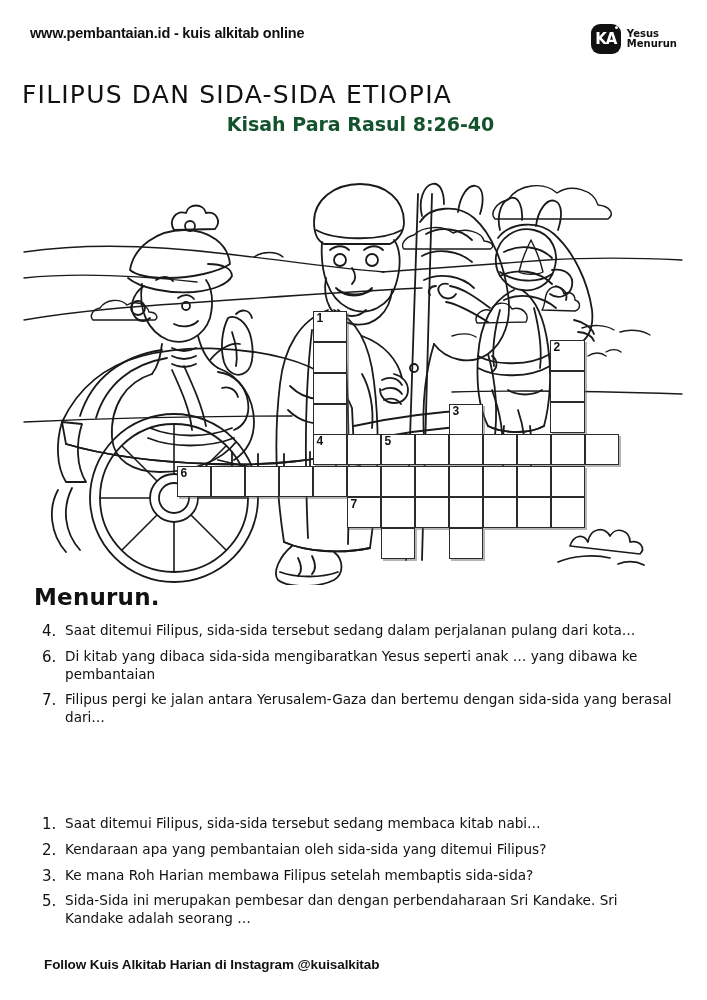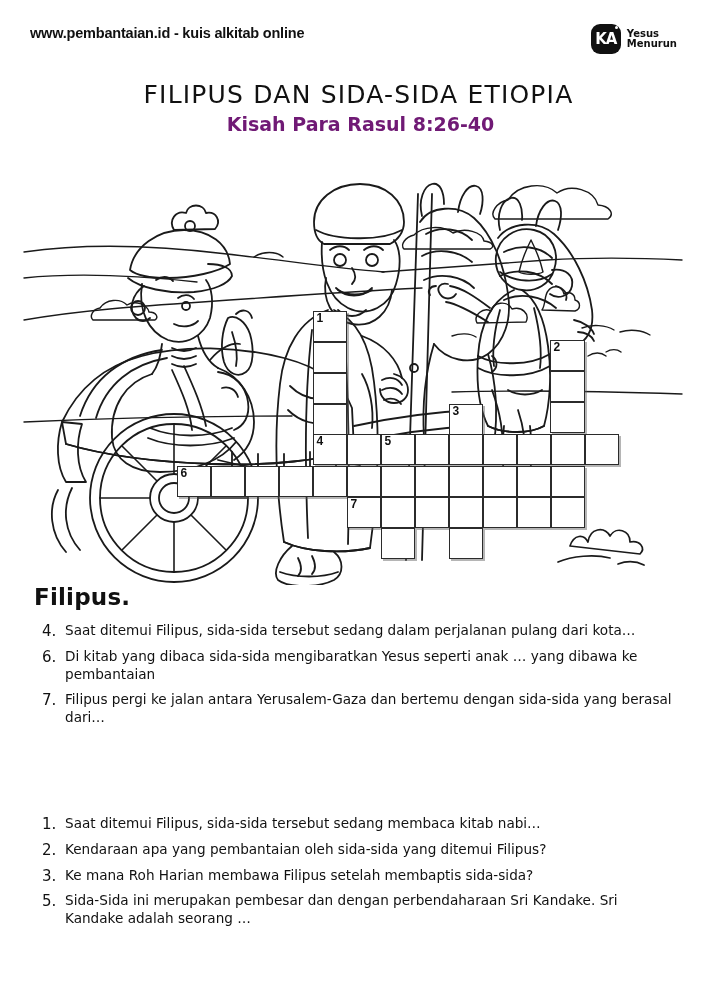--- a/index.html
+++ b/index.html
@@ -31,29 +31,29 @@
     content:"";position:absolute;top:2px;right:3px;width:3px;height:3px;
     background:#fff;border-radius:50%;
   }
   .logo-text{
     font-family:"DejaVu Sans", sans-serif;font-size:10px;line-height:1.05;
     font-weight:bold;color:#111;
   }
   .logo-text span{display:block;}
 
   .title-main{
-    position:absolute;left:0;right:0;top:80px;text-align:center;
+    position:absolute;left:0;right:0;top:80px;
     font-family:"DejaVu Sans", sans-serif;
     font-size:25px;font-weight:400;letter-spacing:1.2px;color:#111;
-    padding-left:10px;
+    padding-left:22px;
   }
   .title-sub{
     position:absolute;left:0;right:0;top:113px;text-align:center;
     font-family:"DejaVu Sans", sans-serif;
-    font-size:19px;font-weight:bold;letter-spacing:0px;color:#701a75;
+    font-size:19px;font-weight:bold;letter-spacing:0px;color:#14532d;
     padding-left:14px;
   }
 
   
   .illus{position:absolute;left:22px;top:160px;width:662px;height:425px;}
   .illus svg{display:block;width:100%;height:100%;}
 
   
   .grid-layer{position:absolute;left:0;top:0;width:707px;height:1000px;pointer-events:none;}
   .cell{
@@ -385,21 +385,21 @@
       <div class="cell" style="left: 381px; top: 497px; width: 34px; height: 31px; pointer-events: auto;"></div>
       <div class="cell" style="left: 415px; top: 497px; width: 34px; height: 31px; pointer-events: auto;"></div>
       <div class="cell" style="left: 449px; top: 497px; width: 34px; height: 31px; pointer-events: auto;"></div>
       <div class="cell" style="left: 483px; top: 497px; width: 34px; height: 31px; pointer-events: auto;"></div>
       <div class="cell" style="left: 517px; top: 497px; width: 34px; height: 31px; pointer-events: auto;"></div>
       <div class="cell" style="left: 551px; top: 497px; width: 34px; height: 31px; pointer-events: auto;"></div>
       <div class="cell" style="left: 381px; top: 528px; width: 34px; height: 31px; pointer-events: auto;"></div>
       <div class="cell" style="left: 449px; top: 528px; width: 34px; height: 31px; pointer-events: auto;"></div>
     </div>
 
-  <div class="clue-head" style="top:584px;">Filipus.</div>
+  <div class="clue-head" style="top:584px;">Menurun.</div>
   <div class="clue-list" id="across-list" style="top:622px;">
       <div class="clue">
         <div class="n">4.</div>
         <div class="tx">Saat ditemui Filipus, sida-sida tersebut sedang dalam perjalanan pulang dari kota…</div>
       </div>
       <div class="clue">
         <div class="n">6.</div>
         <div class="tx">Di kitab yang dibaca sida-sida mengibaratkan Yesus seperti anak … yang dibawa ke pembantaian</div>
       </div>
       <div class="clue">
@@ -420,14 +420,15 @@
       <div class="clue">
         <div class="n">3.</div>
         <div class="tx">Ke mana Roh Harian membawa Filipus setelah membaptis sida-sida?</div>
       </div>
       <div class="clue">
         <div class="n">5.</div>
         <div class="tx">Sida-Sida ini merupakan pembesar dan dengan perbendaharaan Sri Kandake. Sri Kandake adalah seorang …</div>
       </div>
     </div>
 
+  <div class="footer">Follow Kuis Alkitab Harian di Instagram @kuisalkitab</div>
 
 </div>
 
 </body></html>

